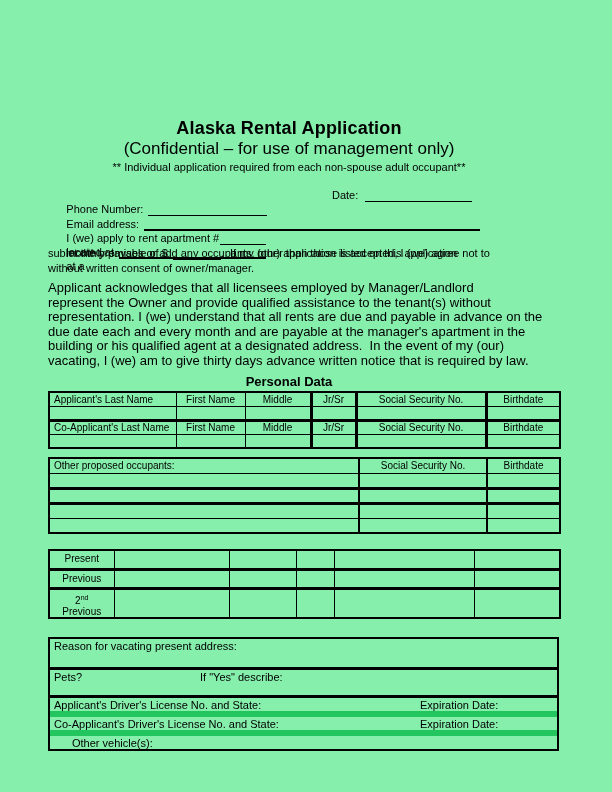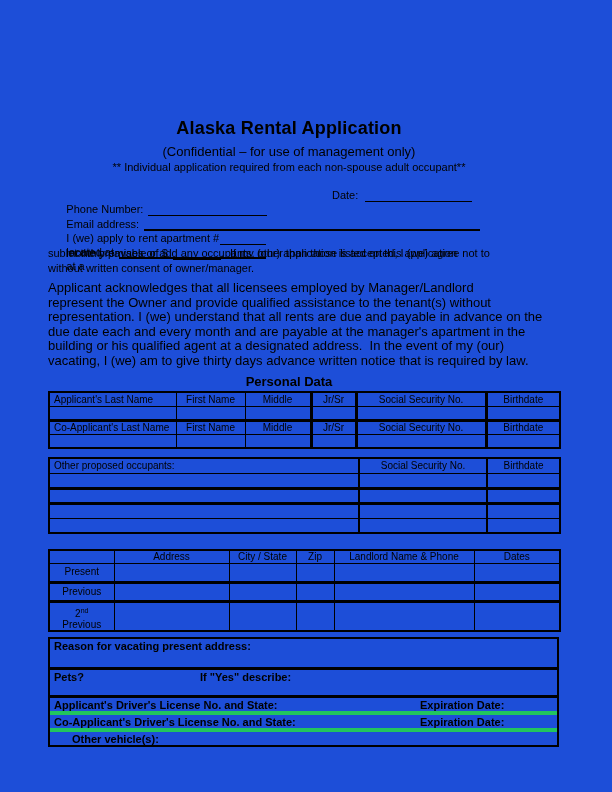--- a/index.html
+++ b/index.html
@@ -1,24 +1,24 @@
 <!DOCTYPE html>
 <html><head>
 <meta charset="utf-8">
 <style>
   html,body { margin:0; padding:0; background:#e8e8e8; }
   .page {
     position:relative; width:612px; height:792px; margin:0 auto;
-    background:#1d4ed8; color:#000;
+    background:#86efac; color:#000;
     font-family:"Liberation Sans", sans-serif; overflow:hidden;
   }
   
   .hdr-block { position:absolute; left:48px; top:118px; width:482px; text-align:center; }
   .title { font-size:18px; font-weight:bold; letter-spacing:0.2px; }
-  .subtitle { font-size:13px; margin-top:5px; }
+  .subtitle { font-size:17px; }
   .note { font-size:11px; margin-top:2px; }
   
   .intro { position:absolute; left:48px; top:188px; width:514px; font-size:11px; }
   .ack   { position:absolute; left:48px; top:281px; width:514px; font-size:13px; }
   .line { position:relative; height:14.5px; line-height:14px; white-space:pre-wrap; }
   .blank { display:inline-block; height:12px; border-bottom:1px solid #000; margin-left:5px; vertical-align:bottom; }
   .blank.bold { border-bottom-width:2px; }
   .abs { position:absolute; top:0; }
   .blankabs { position:absolute; top:1px; height:12px; border-bottom:1px solid #000; }
   
@@ -47,24 +47,24 @@
   .t3 tr.hdr { height:13px; }
   .t3 tr.r { height:19px; }
   .t3 tr.r td, .t3 tr.r th { border-bottom-width:3px; }
   .t3 tr.last td, .t3 tr.last th { border-bottom-width:2px; }
   .t3 th.rowlab { vertical-align:top; padding-top:2px; line-height:11px; }
   .t3 sup { font-size:7px; }
   
   .details { position:absolute; left:48px; top:637px; width:511px; box-sizing:border-box;
              border:2px solid #000; font-size:11px; }
   .b-row { position:relative; line-height:13px; }
-  .b-row span { position:absolute; top:1px; white-space:pre;font-weight:bold; }
+  .b-row span { position:absolute; top:1px; white-space:pre; }
   .row-reason { height:28px; border-bottom:3px solid #000; }
   .row-pets   { height:25px; border-bottom:3px solid #000; }
-  .row-dl     { height:13px; border-bottom:4px solid #22c55e; }
+  .row-dl     { height:13px; border-bottom:6px solid #22c55e; }
   .row-car    { height:13px; border-bottom:3px solid #000; }
   .row-other  { height:13px;margin-left:18px; }
 </style>
 </head>
 <body>
 
 <div class="page">
 
   <div class="hdr-block">
     <div class="title">Alaska Rental Application</div>
@@ -187,28 +187,20 @@
   <table class="t3">
     <colgroup>
         <col style="width:65px">
         <col style="width:115px">
         <col style="width:67px">
         <col style="width:38px">
         <col style="width:140px">
         <col style="width:86px">
       </colgroup>
     <tbody>
-        <tr class="hdr">
-      <th></th>
-      <th>Address</th>
-      <th>City / State</th>
-      <th>Zip</th>
-      <th>Landlord Name &amp; Phone</th>
-      <th>Dates</th>
-    </tr>
     <tr class="r">
       <th class="rowlab">Present</th>
       <td></td>
       <td></td>
       <td></td>
       <td></td>
       <td></td>
     </tr>
     <tr class="r">
       <th class="rowlab">Previous</th>

